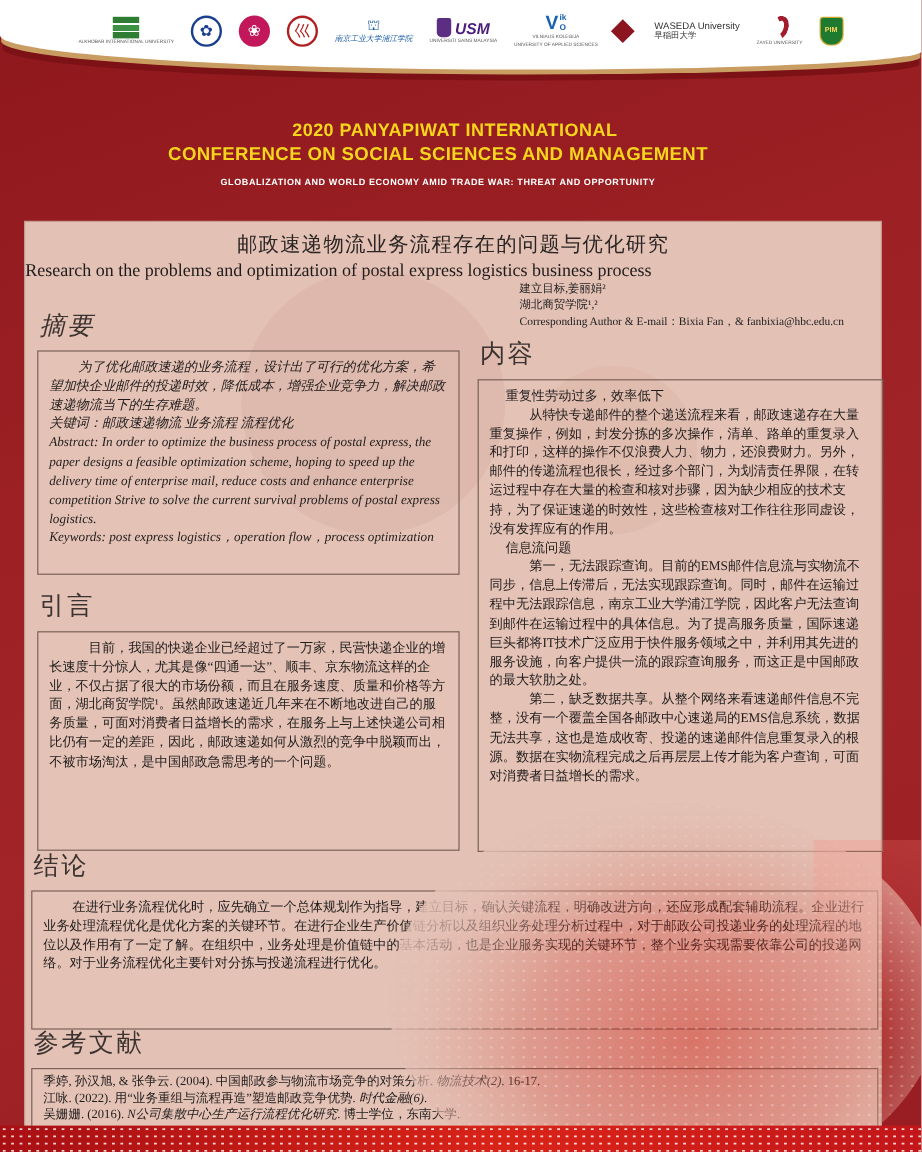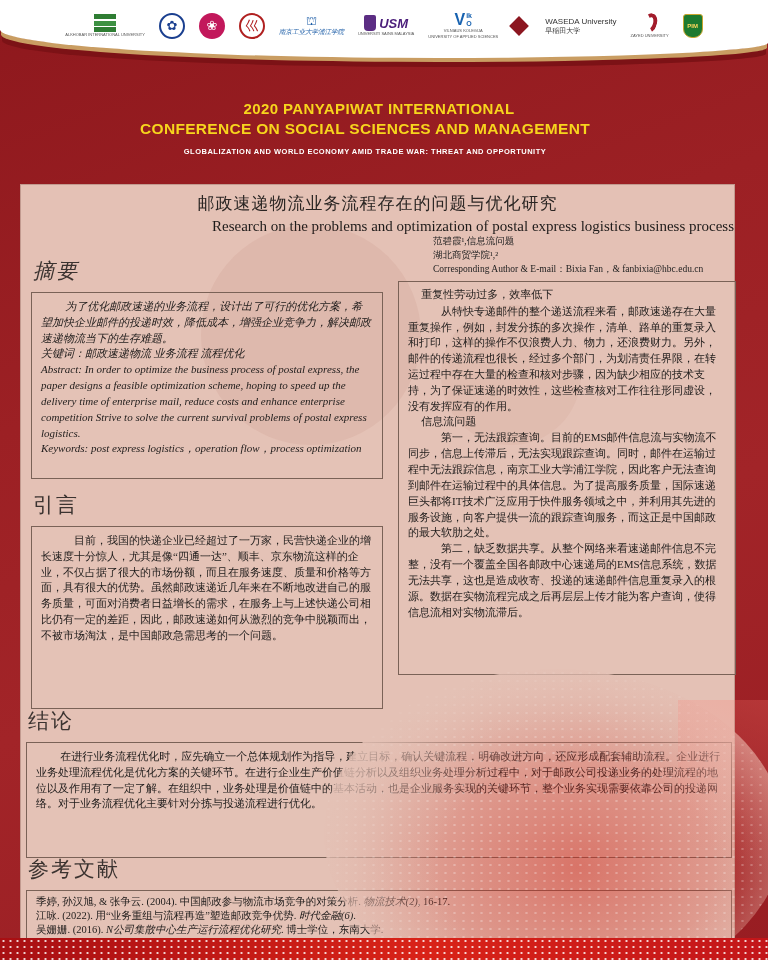--- a/index.html
+++ b/index.html
@@ -47,30 +47,30 @@
   .banner .sub { color:#ffffff; font-weight:bold; font-size:7.5px; letter-spacing:.5px; margin-top:9px; }
 
   
   .panel { position:absolute; top:184px; left:20px; width:715px; height:756px; z-index:4;
     background:#e4c1b5; border:1px solid rgba(90,40,30,.25); }
   .watermark { position:absolute; border-radius:50%; background:rgba(150,70,50,.07); }
   .wm1 { width:220px; height:220px; left:180px; top:40px; }
   .wm2 { width:140px; height:140px; left:420px; top:120px; background:rgba(150,70,50,.05); }
 
   .title-zh { text-align:center; font-weight:400; font-size:17px; color:#2a2523; letter-spacing:1px; padding-top:7px; }
-  .title-en { text-align:right; font-weight:400; font-size:15px; color:#1e1b1a; margin-top:3px; }
+  .title-en { text-align:left; font-weight:400; font-size:15px; color:#1e1b1a; margin-top:3px; }
   .authors { position:absolute; left:412px; top:50px; font-size:9.5px; color:#222; line-height:1.45; }
 
   .sec { position:absolute; }
   .sec h3 { font-weight:400; font-size:21px; color:#3b3330; margin:0 0 7px 2px; letter-spacing:2px; }
   .box { border:1px solid #7a6257; padding:6px 9px; font-size:11px; color:#1f1c1b; line-height:1.44; overflow:hidden; background:rgba(255,255,255,0.02); }
   .box p { margin:0; }
   .ind2 { text-indent:2.2em; }
   .ind3 { text-indent:3em; }
-  .sub-head { text-indent:1.2em;font-family:Liberation Mono, monospace; }
+  .sub-head { text-indent:1.2em; }
 
   .sec-abstract  { left:10px;  top:72px;  width:352px;font-style:italic; }
   .sec-abstract .box { height:187px; }
   .sec-intro     { left:10px;  top:306px; width:352px; }
   .sec-intro .box { height:183px; }
   .sec-content   { left:377px; top:96px;  width:338px; }
   .sec-content .box { height:394px; }
   .sec-conclusion{ left:5px;   top:522px; width:706px; }
   .sec-conclusion .box { height:116px; }
   .sec-refs      { left:5px;   top:670px; width:706px; }
@@ -156,49 +156,50 @@
   </section>
 
   <main class="panel">
     <div class="watermark wm1"></div>
     <div class="watermark wm2"></div>
 
     <h1 class="title-zh">邮政速递物流业务流程存在的问题与优化研究</h1>
     <h2 class="title-en">Research on the problems and optimization of postal express logistics business process</h2>
 
     <div class="authors">
-      <div>范碧霞¹,信息流问题</div>
+      <div>建立目标,姜丽娟²</div>
       <div>湖北商贸学院¹,²</div>
       <div>Corresponding Author &amp; E-mail：Bixia Fan，&amp; fanbixia@hbc.edu.cn</div>
     </div>
 
     <section class="sec sec-abstract">
       <h3>摘要</h3>
       <div class="box">
         <p class="ind2">为了优化邮政速递的业务流程，设计出了可行的优化方案，希望加快企业邮件的投递时效，降低成本，增强企业竞争力，解决邮政速递物流当下的生存难题。</p>
         <p>关键词：邮政速递物流 业务流程 流程优化</p>
         <p>Abstract: In order to optimize the business process of postal express, the paper designs a feasible optimization scheme, hoping to speed up the delivery time of enterprise mail, reduce costs and enhance enterprise competition Strive to solve the current survival problems of postal express logistics.</p>
         <p>Keywords: post express logistics，operation flow，process optimization</p>
       </div>
     </section>
 
     <section class="sec sec-intro">
       <h3>引言</h3>
       <div class="box">
-        <p class="ind3">目前，我国的快递企业已经超过了一万家，民营快递企业的增长速度十分惊人，尤其是像“四通一达”、顺丰、京东物流这样的企业，不仅占据了很大的市场份额，而且在服务速度、质量和价格等方面，具有很大的优势。虽然邮政速递近几年来在不断地改进自己的服务质量，可面对消费者日益增长的需求，在服务上与上述快递公司相比仍有一定的差距，因此，邮政速递如何从激烈的竞争中脱颖而出，不被市场淘汰，是中国邮政急需思考的一个问题。</p>
+        <p class="ind3">目前，我国的快递企业已经超过了一万家，民营快递企业的增长速度十分惊人，尤其是像“四通一达”、顺丰、京东物流这样的企业，不仅占据了很大的市场份额，而且在服务速度、质量和价格等方面，湖北商贸学院¹。虽然邮政速递近几年来在不断地改进自己的服务质量，可面对消费者日益增长的需求，在服务上与上述快递公司相比仍有一定的差距，因此，邮政速递如何从激烈的竞争中脱颖而出，不被市场淘汰，是中国邮政急需思考的一个问题。</p>
       </div>
     </section>
 
     <section class="sec sec-content">
+      <h3>内容</h3>
       <div class="box">
         <p class="sub-head">重复性劳动过多，效率低下</p>
         <p class="ind3">从特快专递邮件的整个递送流程来看，邮政速递存在大量重复操作，例如，封发分拣的多次操作，清单、路单的重复录入和打印，这样的操作不仅浪费人力、物力，还浪费财力。另外，邮件的传递流程也很长，经过多个部门，为划清责任界限，在转运过程中存在大量的检查和核对步骤，因为缺少相应的技术支持，为了保证速递的时效性，这些检查核对工作往往形同虚设，没有发挥应有的作用。</p>
         <p class="sub-head">信息流问题</p>
         <p class="ind3">第一，无法跟踪查询。目前的EMS邮件信息流与实物流不同步，信息上传滞后，无法实现跟踪查询。同时，邮件在运输过程中无法跟踪信息，南京工业大学浦江学院，因此客户无法查询到邮件在运输过程中的具体信息。为了提高服务质量，国际速递巨头都将IT技术广泛应用于快件服务领域之中，并利用其先进的服务设施，向客户提供一流的跟踪查询服务，而这正是中国邮政的最大软肋之处。</p>
-        <p class="ind3">第二，缺乏数据共享。从整个网络来看速递邮件信息不完整，没有一个覆盖全国各邮政中心速递局的EMS信息系统，数据无法共享，这也是造成收寄、投递的速递邮件信息重复录入的根源。数据在实物流程完成之后再层层上传才能为客户查询，使得信息流相对实物流滞后。</p>
+        <p class="ind3">第二，缺乏数据共享。从整个网络来看速递邮件信息不完整，没有一个覆盖全国各邮政中心速递局的EMS信息系统，数据无法共享，这也是造成收寄、投递的速递邮件信息重复录入的根源。数据在实物流程完成之后再层层上传才能为客户查询，可面对消费者日益增长的需求。</p>
       </div>
     </section>
 
     <section class="sec sec-conclusion">
       <h3>结论</h3>
       <div class="box">
         <p class="ind2">在进行业务流程优化时，应先确立一个总体规划作为指导，建立目标，确认关键流程，明确改进方向，还应形成配套辅助流程。企业进行业务处理流程优化是优化方案的关键环节。在进行企业生产价值链分析以及组织业务处理分析过程中，对于邮政公司投递业务的处理流程的地位以及作用有了一定了解。在组织中，业务处理是价值链中的基本活动，也是企业服务实现的关键环节，整个业务实现需要依靠公司的投递网络。对于业务流程优化主要针对分拣与投递流程进行优化。</p>
       </div>
     </section>
 

